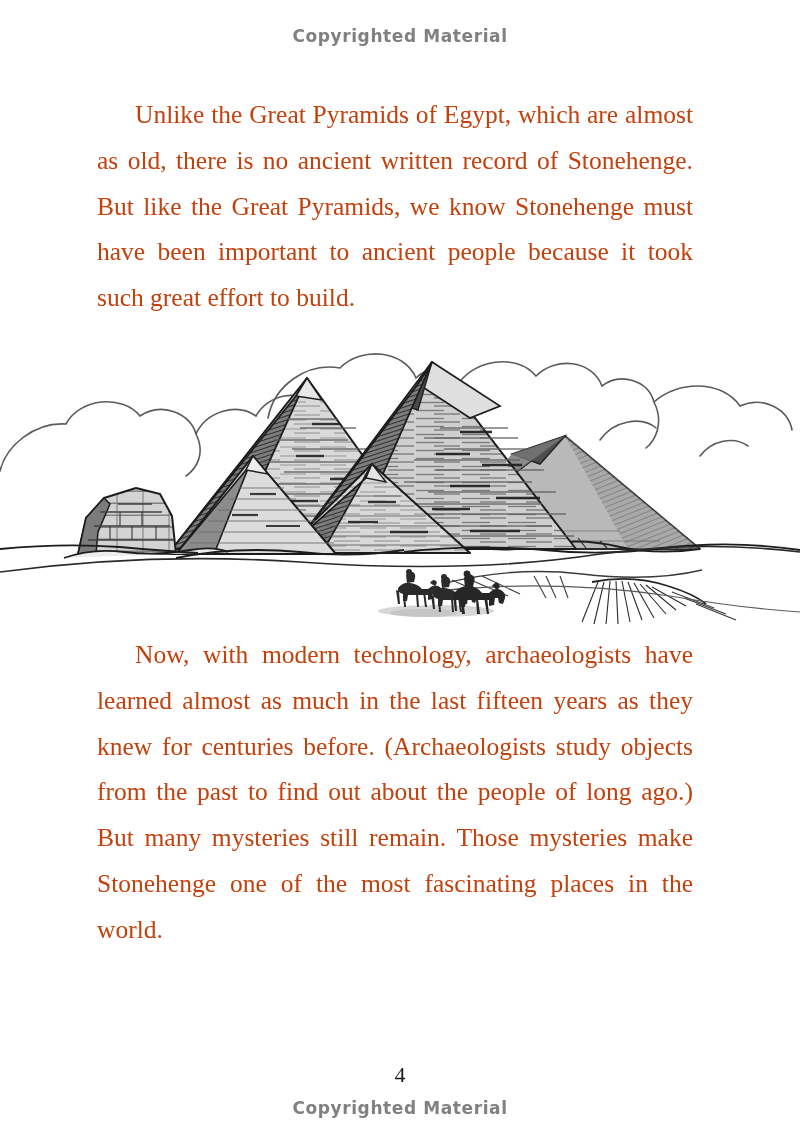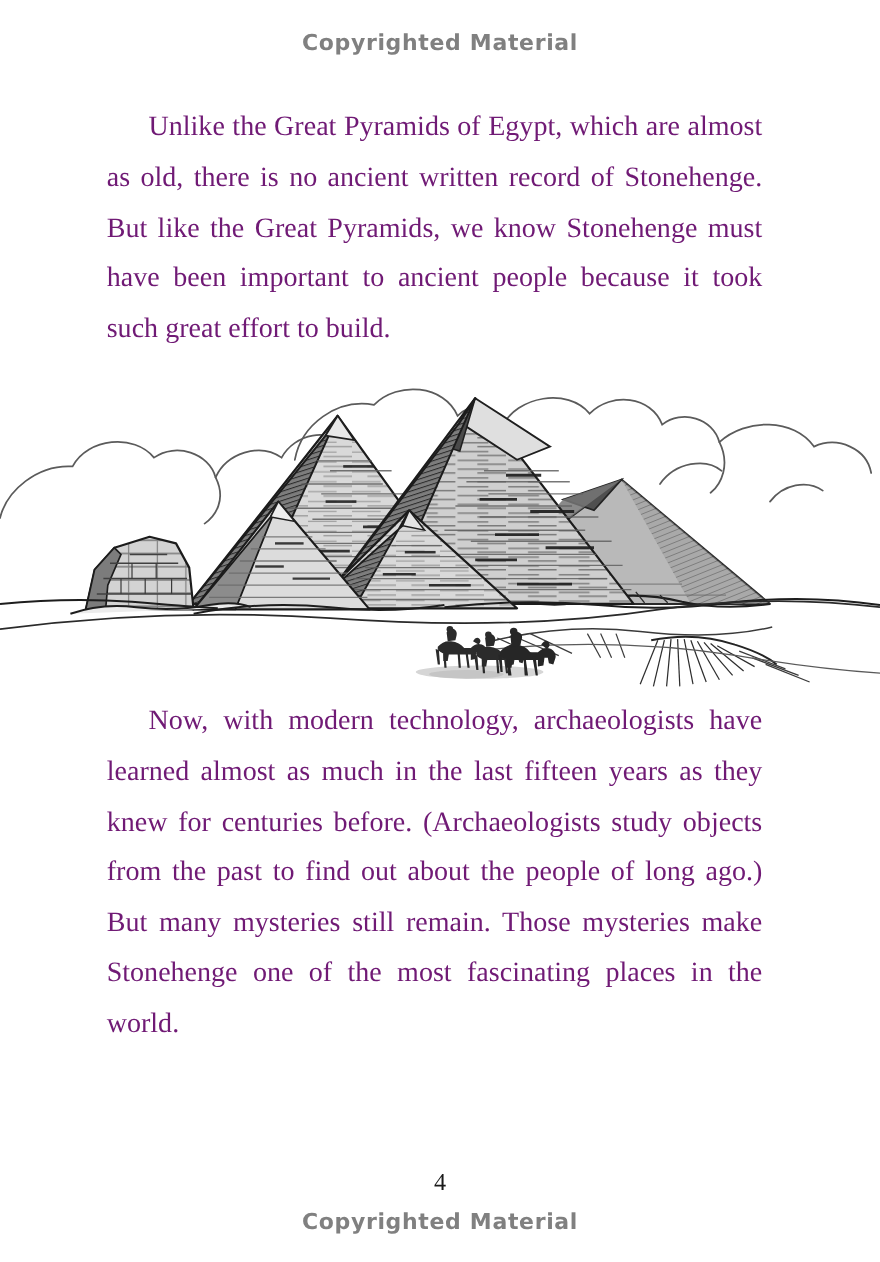--- a/index.html
+++ b/index.html
@@ -17,42 +17,42 @@
     font-family: "Liberation Serif", "DejaVu Serif", serif;
   }
 
   
   .watermark {
     position: absolute;
     left: 0;
     width: 800px;
     text-align: center;
     font-family: "DejaVu Sans", "Liberation Sans", sans-serif;
-    font-size: 20px;
+    font-size: 17px;
     font-weight: bold;
     letter-spacing: 0.6px;
     color: #808080;
     user-select: none;
   }
   .watermark-top { top: 26px; }
   .watermark-bottom { top: 1098px; }
 
   
   .textblock {
     position: absolute;
     left: 97px;
     width: 596px;
   }
   .para {
     margin: 0;
     text-align: justify;
     text-justify: inter-word;
     font-size: 25.5px;
     line-height: 45.8px;
-    color: #701a75;
+    color: #c2410c;
     hyphens: none;
   }
   .para.indent { text-indent: 38px; }
   .para:last-child { text-align: justify; }
 
   #para-1 { top: 92px; }
   #para-2 { top: 632px; }
 
   
 

